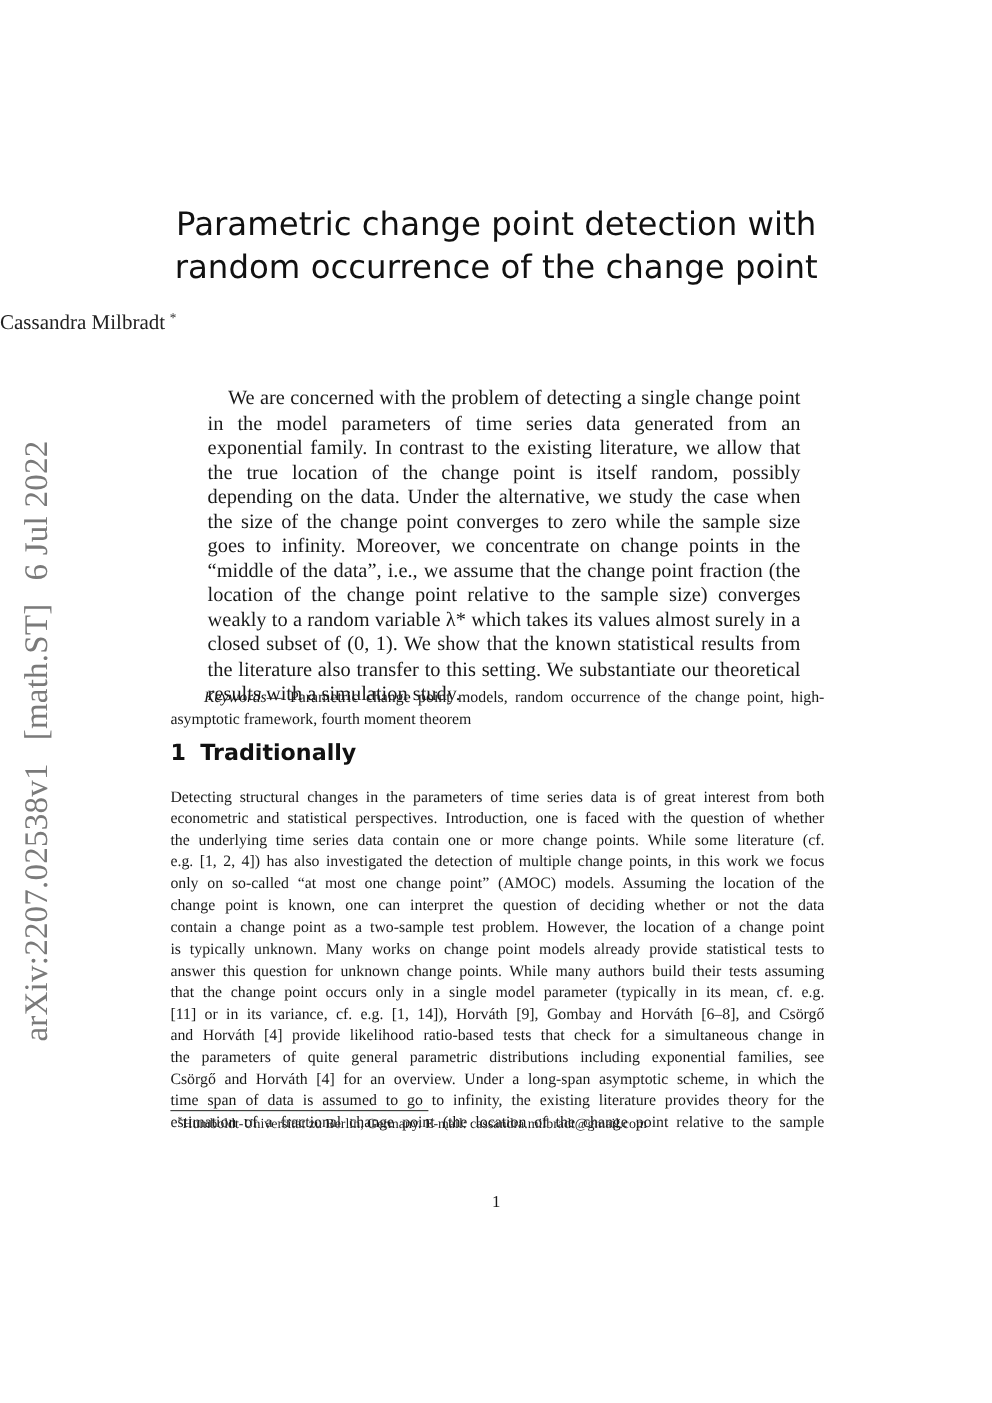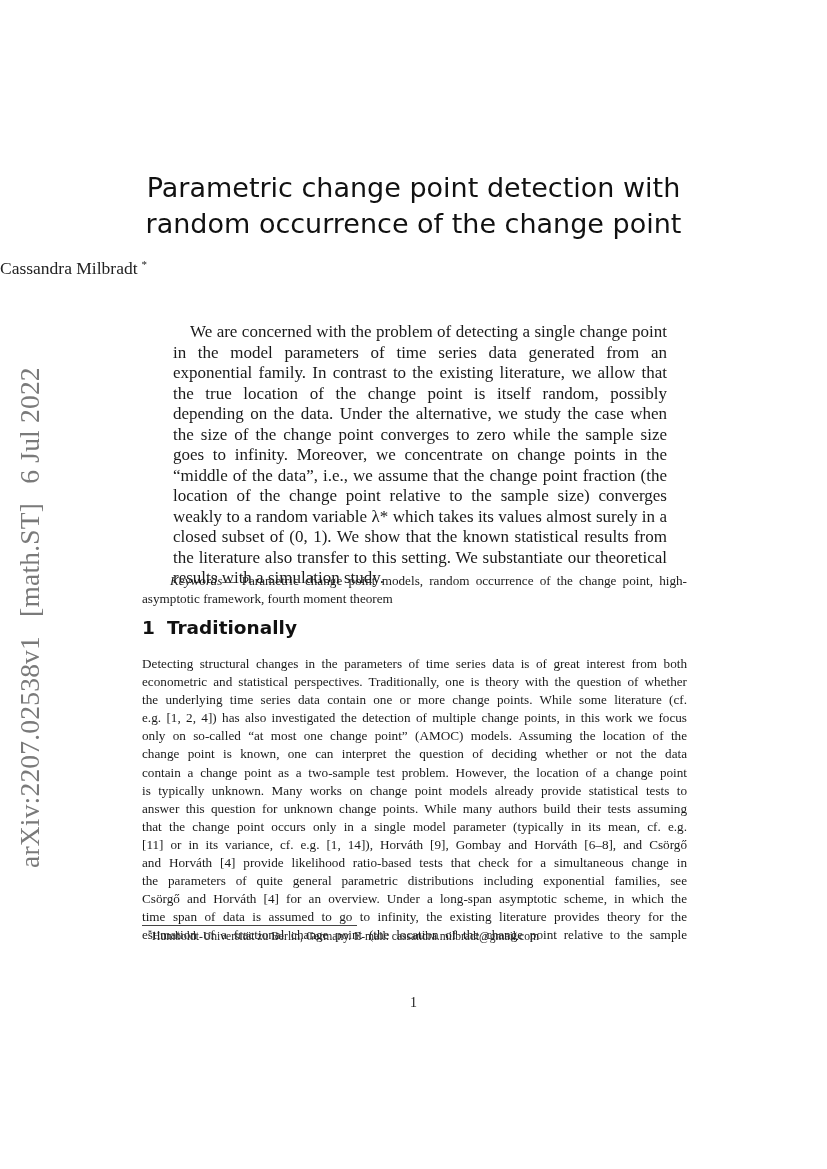--- a/index.html
+++ b/index.html
@@ -55,21 +55,21 @@
 <div class="keywords">
   <span class="kw-label">Keywords</span><span>— </span><span>Parametric change point models, random occurrence of the change point, high-asymptotic framework, fourth moment theorem</span>
 </div>
 
 <div class="section-heading">
   <span class="num">1</span><span>Traditionally</span>
 </div>
 
 <div class="intro">
   <span class="line">Detecting structural changes in the parameters of time series data is of great interest from both</span>
-  <span class="line">econometric and statistical perspectives. Traditionally, one is theory with the question of whether</span>
+  <span class="line">econometric and statistical perspectives. Introduction, one is faced with the question of whether</span>
   <span class="line">the underlying time series data contain one or more change points. While some literature (cf.</span>
   <span class="line">e.g. [1, 2, 4]) has also investigated the detection of multiple change points, in this work we focus</span>
   <span class="line">only on so-called “at most one change point” (AMOC) models. Assuming the location of the</span>
   <span class="line">change point is known, one can interpret the question of deciding whether or not the data</span>
   <span class="line">contain a change point as a two-sample test problem. However, the location of a change point</span>
   <span class="line">is typically unknown. Many works on change point models already provide statistical tests to</span>
   <span class="line">answer this question for unknown change points. While many authors build their tests assuming</span>
   <span class="line">that the change point occurs only in a single model parameter (typically in its mean, cf. e.g.</span>
   <span class="line">[11] or in its variance, cf. e.g. [1, 14]), Horváth [9], Gombay and Horváth [6–8], and Csörgő</span>
   <span class="line">and Horváth [4] provide likelihood ratio-based tests that check for a simultaneous change in</span>

